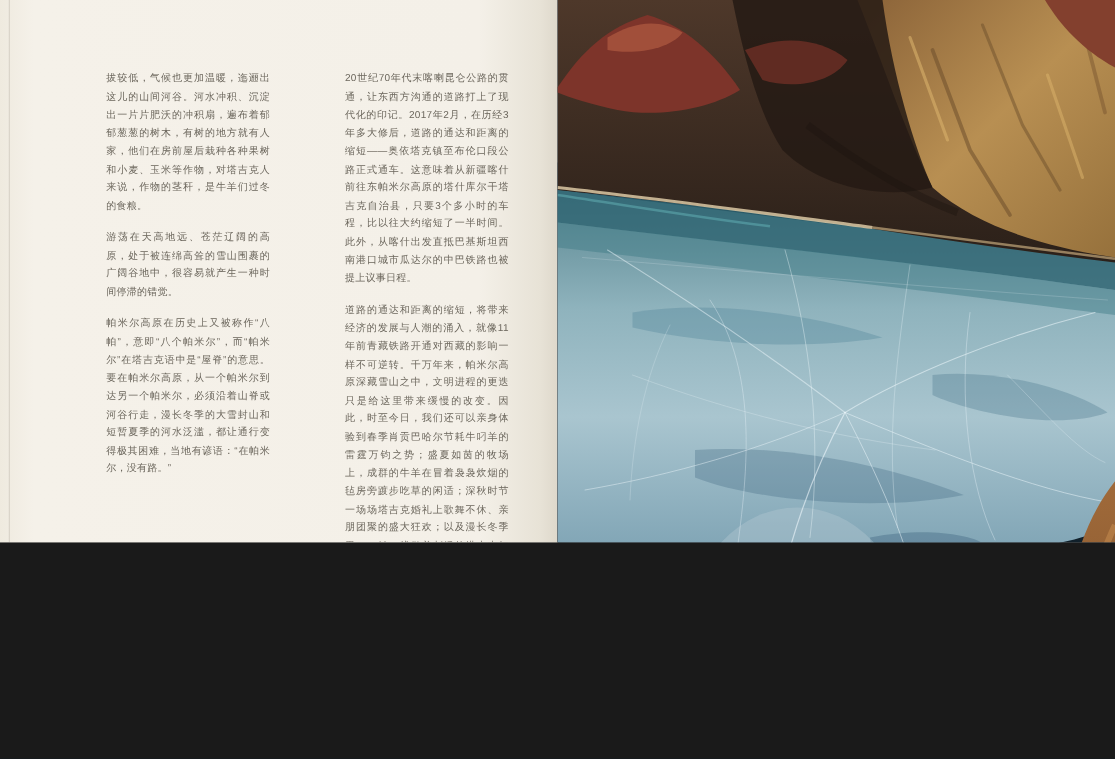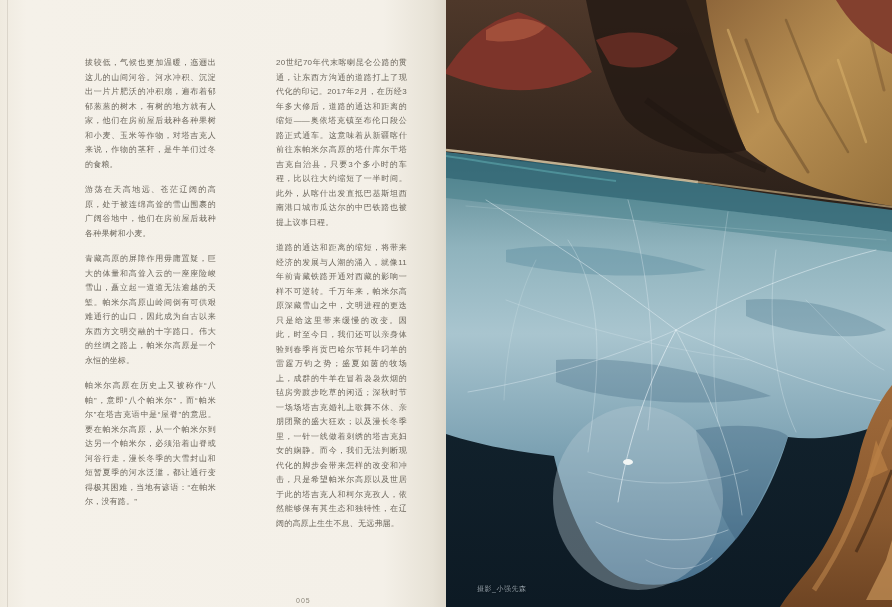--- a/index.html
+++ b/index.html
@@ -1,18 +1,18 @@
 <!DOCTYPE html>
 <html><head>
 <meta charset="utf-8">
 <style>
   html,body{margin:0;padding:0;background:#1a1a1a;}
   .spread{
     position:relative;
-    width:892px;height:607px;
+    width:892px;height:434px;
     margin:0 auto;
     display:flex;
     font-family:"Liberation Sans","DejaVu Sans",sans-serif;
     overflow:hidden;
     background:#f3efe7;
   }
   
   .page-left{
     position:relative;
     width:446px;height:607px;
@@ -50,22 +50,21 @@
   }
 </style>
 </head>
 <body>
 
 <div class="spread">
 
   <div class="page-left">
     <div class="text-col col1">
       <p>拔较低，气候也更加温暖，迤逦出这儿的山间河谷。河水冲积、沉淀出一片片肥沃的冲积扇，遍布着郁郁葱葱的树木，有树的地方就有人家，他们在房前屋后栽种各种果树和小麦、玉米等作物，对塔吉克人来说，作物的茎秆，是牛羊们过冬的食粮。</p>
-      <p>游荡在天高地远、苍茫辽阔的高原，处于被连绵高耸的雪山围裹的广阔谷地中，他们在房前屋后栽种各种果树和小麦。</p>
-      <p>青藏高原的屏障作用毋庸置疑，巨大的体量和高耸入云的一座座险峻雪山，矗立起一道道无法逾越的天堑。帕米尔高原山岭间倒有可供艰难通行的山口，因此成为自古以来东西方文明交融的十字路口。伟大的丝绸之路上，帕米尔高原是一个永恒的坐标。</p>
+      <p>游荡在天高地远、苍茫辽阔的高原，处于被连绵高耸的雪山围裹的广阔谷地中，很容易就产生一种时间停滞的错觉。</p>
       <p>帕米尔高原在历史上又被称作“八帕”，意即“八个帕米尔”，而“帕米尔”在塔吉克语中是“屋脊”的意思。要在帕米尔高原，从一个帕米尔到达另一个帕米尔，必须沿着山脊或河谷行走，漫长冬季的大雪封山和短暂夏季的河水泛滥，都让通行变得极其困难，当地有谚语：“在帕米尔，没有路。”</p>
 
     </div>
     <div class="text-col col2">
       <p>20世纪70年代末喀喇昆仑公路的贯通，让东西方沟通的道路打上了现代化的印记。2017年2月，在历经3年多大修后，道路的通达和距离的缩短——奥依塔克镇至布伦口段公路正式通车。这意味着从新疆喀什前往东帕米尔高原的塔什库尔干塔吉克自治县，只要3个多小时的车程，比以往大约缩短了一半时间。此外，从喀什出发直抵巴基斯坦西南港口城市瓜达尔的中巴铁路也被提上议事日程。</p>
       <p>道路的通达和距离的缩短，将带来经济的发展与人潮的涌入，就像11年前青藏铁路开通对西藏的影响一样不可逆转。千万年来，帕米尔高原深藏雪山之中，文明进程的更迭只是给这里带来缓慢的改变。因此，时至今日，我们还可以亲身体验到春季肖贡巴哈尔节耗牛叼羊的雷霆万钧之势；盛夏如茵的牧场上，成群的牛羊在冒着袅袅炊烟的毡房旁踱步吃草的闲适；深秋时节一场场塔吉克婚礼上歌舞不休、亲朋团聚的盛大狂欢；以及漫长冬季里，一针一线做着刺绣的塔吉克妇女的娴静。而今，我们无法判断现代化的脚步会带来怎样的改变和冲击，只是希望帕米尔高原以及世居于此的塔吉克人和柯尔克孜人，依然能够保有其生态和独特性，在辽阔的高原上生生不息、无远弗届。</p>
     </div>
     <div class="page-number">005</div>
   </div>
 

